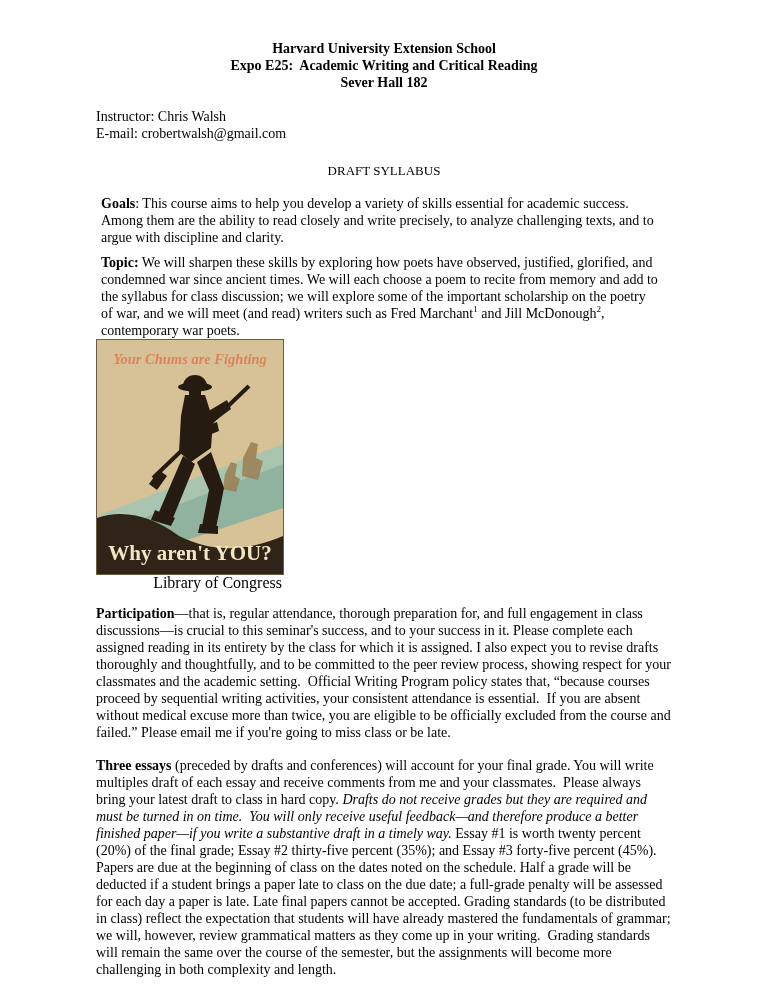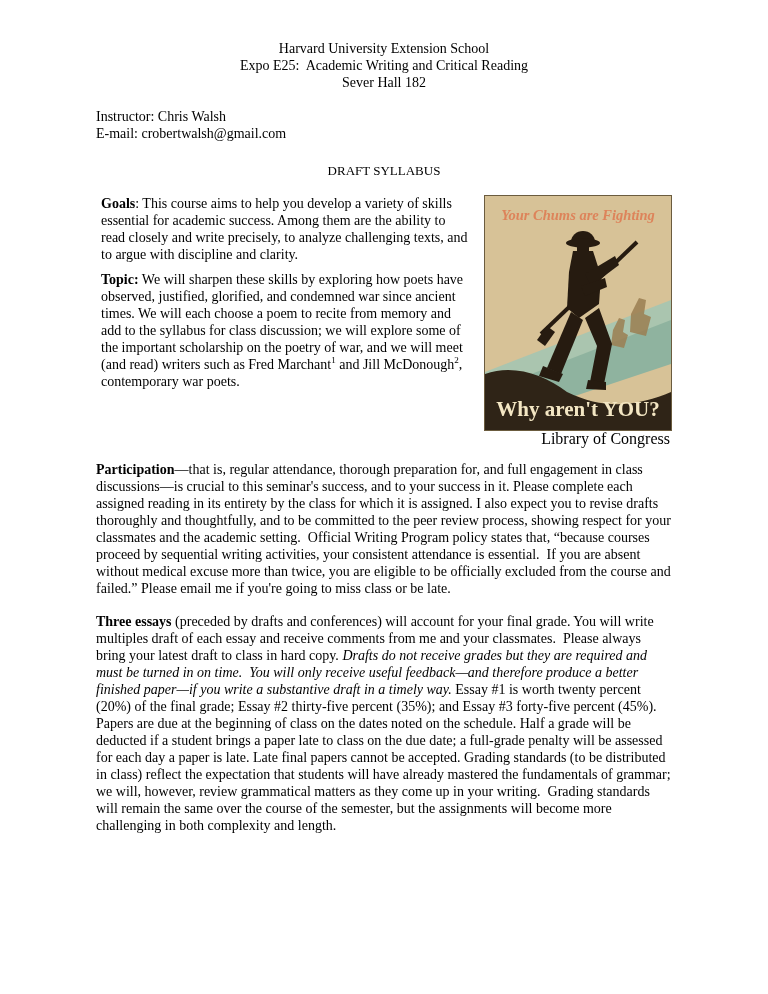--- a/index.html
+++ b/index.html
@@ -11,32 +11,32 @@
     background: #ffffff;
     font-family: "Liberation Serif", "DejaVu Serif", serif;
     font-size: 14px;
     line-height: 17px;
     color: #000000;
     box-sizing: border-box;
     padding: 40px 96px 30px 96px;
     overflow: hidden;
   }
   .center { text-align: center; }
-  .bold { font-weight: normal; text-align: center; }
+  .bold { font-weight: bold; text-align: center; }
   .header-block div { white-space: pre-wrap; }
   .instructor-block { margin-top: 17px; }
   .doc-title {
     margin-top: 20px;
     font-size: 13px;
     font-weight: normal;
     text-align: center;
   }
   .two-col {
     display: flex;
-    flex-direction: row;
+    flex-direction: column;
     align-items: flex-start;
     margin-top: 16px;
   }
   .left-col {
     flex: 1 1 auto;
     padding-left: 5px;
     padding-right: 14px;
     box-sizing: border-box;
   }
   .para { white-space: pre-wrap; }

